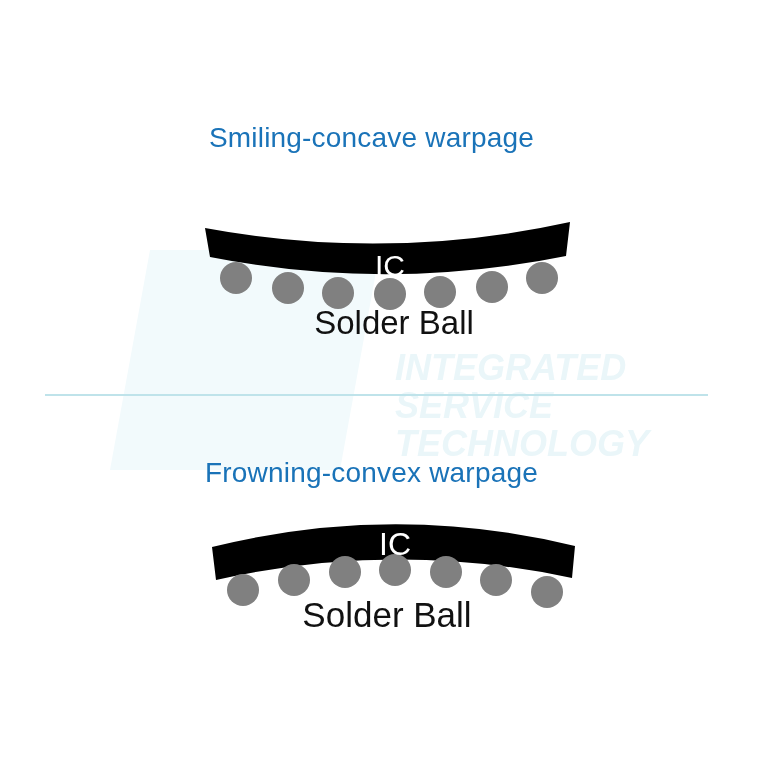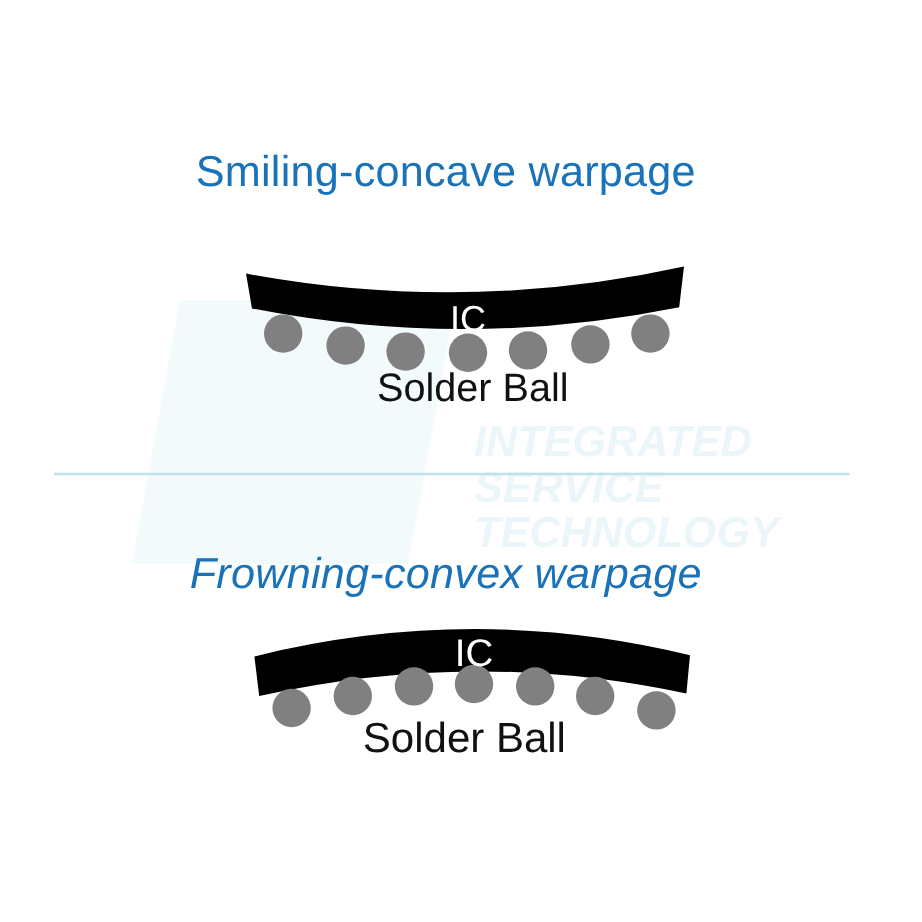--- a/index.html
+++ b/index.html
@@ -1,17 +1,17 @@
 <!DOCTYPE html>
 <html><head>
 <meta charset="utf-8">
 <style>
   html,body{margin:0;padding:0;background:#fff;}
   body{width:768px;height:768px;position:relative;overflow:hidden;font-family:"Liberation Sans",sans-serif;}
-  .title{position:absolute;left:0;width:743px;text-align:center;color:#1a73b8;font-size:36px;letter-spacing:0.2px;}
+  .title{position:absolute;left:0;width:743px;text-align:center;color:#1a73b8;font-size:28px;letter-spacing:0.2px;}
   svg{position:absolute;left:0;top:0;}
   .lbl{font-family:"Liberation Sans",sans-serif;}
 </style>
 </head>
 <body>
 
 <div>
   <svg width="768" height="768">
     <polygon points="150,250 380,250 340,470 110,470" fill="#f2fafc"></polygon>
     <text x="395" y="380" font-size="36" font-style="italic" font-weight="bold" fill="#eaf6f9" class="lbl">INTEGRATED</text>
@@ -50,13 +50,13 @@
       <circle cx="395" cy="570" r="16"></circle>
       <circle cx="446" cy="572" r="16"></circle>
       <circle cx="496" cy="580" r="16"></circle>
       <circle cx="547" cy="592" r="16"></circle>
     </g>
     <text x="395" y="555" text-anchor="middle" font-size="32" fill="#fff" class="lbl">IC</text>
     <text x="387" y="627" text-anchor="middle" font-size="35" fill="#111" class="lbl">Solder Ball</text>
   </g>
 </svg>
 
-<div class="title" style="top:457px;font-style:italic;">Frowning-convex warpage</div>
+<div class="title" style="top:457px;">Frowning-convex warpage</div>
 
 </body></html>

